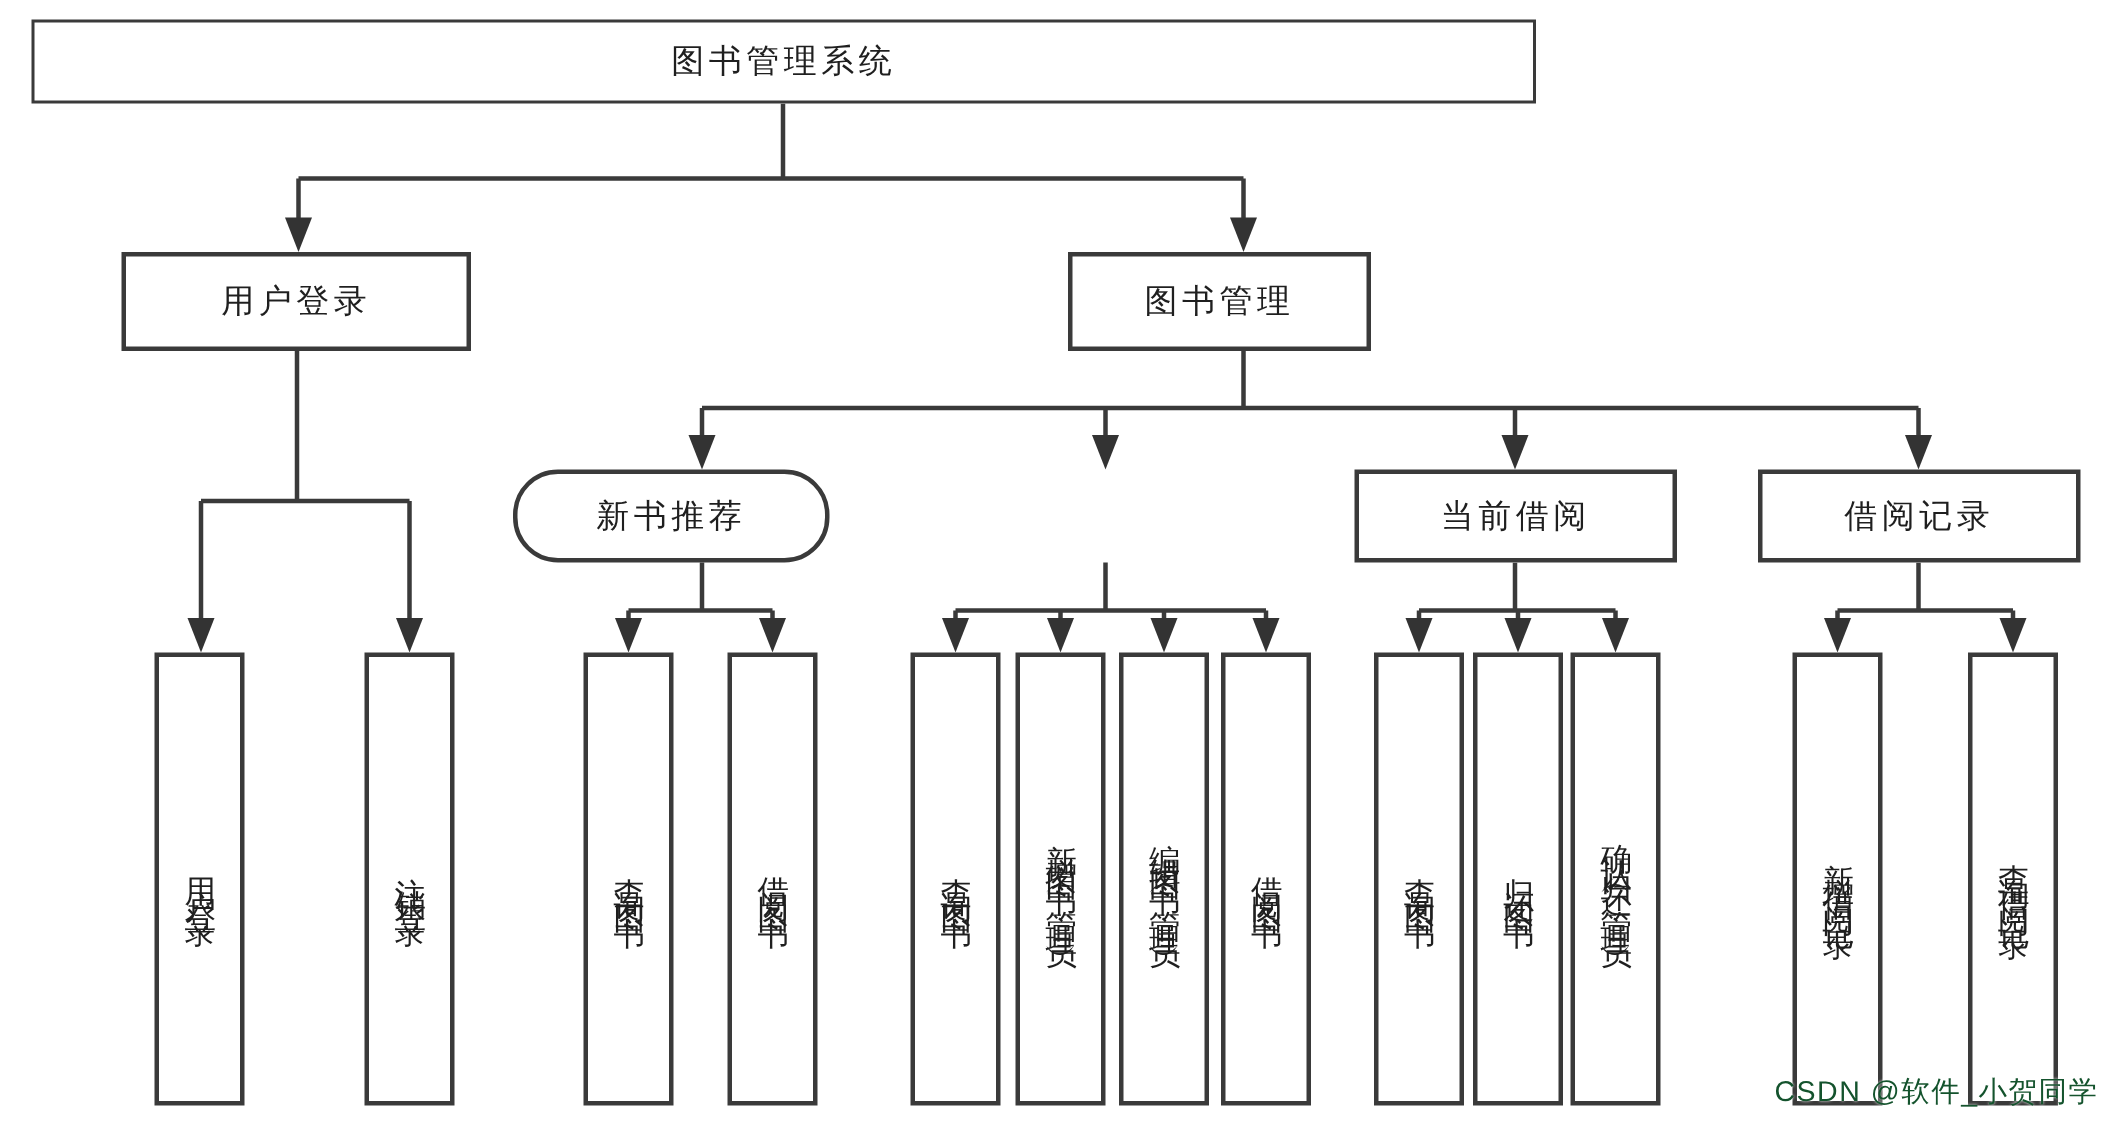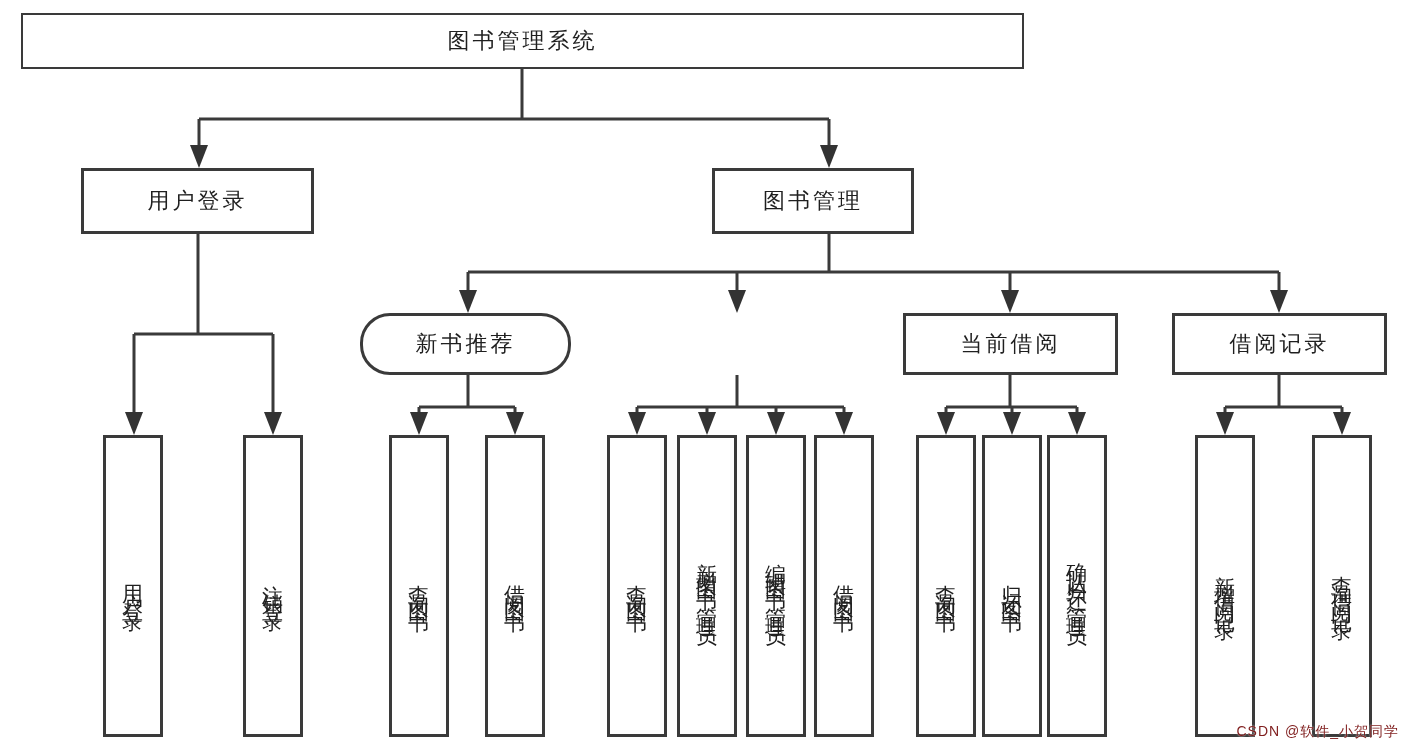--- a/index.html
+++ b/index.html
@@ -45,22 +45,22 @@
     font-size: 21px;
     color: #1f1f1f;
     letter-spacing: 9px;
     line-height: 1;
     white-space: nowrap;
   }
   .watermark {
     position: absolute;
     right: 6px;
     bottom: 6px;
-    font-size: 14px;
-    color: #7f1d1d;
+    font-size: 19px;
+    color: #14532d;
     text-shadow: 0 0 2px #ffffff;
     letter-spacing: 1px;
     white-space: nowrap;
   }
 </style>
 </head>
 <body>
 
 <div id="canvas">
 
@@ -111,21 +111,21 @@
     <span class="hlabel">图书管理系统</span>
   </div>
 
   <div class="box" style="left:81px; top:168px; width:233px; height:66px;">
     <span class="hlabel">用户登录</span>
   </div>
   <div class="box" style="left:712px; top:168px; width:202px; height:66px;">
     <span class="hlabel">图书管理</span>
   </div>
 
-  <div class="box" style="left:360px; top:313px; width:211px; height:62px;border-radius:30px;">
+  <div class="box" style="left:342px; top:313px; width:211px; height:62px;border-radius:30px;">
     <span class="hlabel">新书推荐</span>
   </div>
   <div class="box" style="left:1172px; top:313px; width:215px; height:62px;">
     <span class="hlabel">借阅记录</span>
   </div>
   <div class="box" style="left:903px; top:313px; width:215px; height:62px;">
     <span class="hlabel">当前借阅</span>
   </div>
 
   <div class="box" style="left:103px; top:435px; width:60px; height:302px;">

